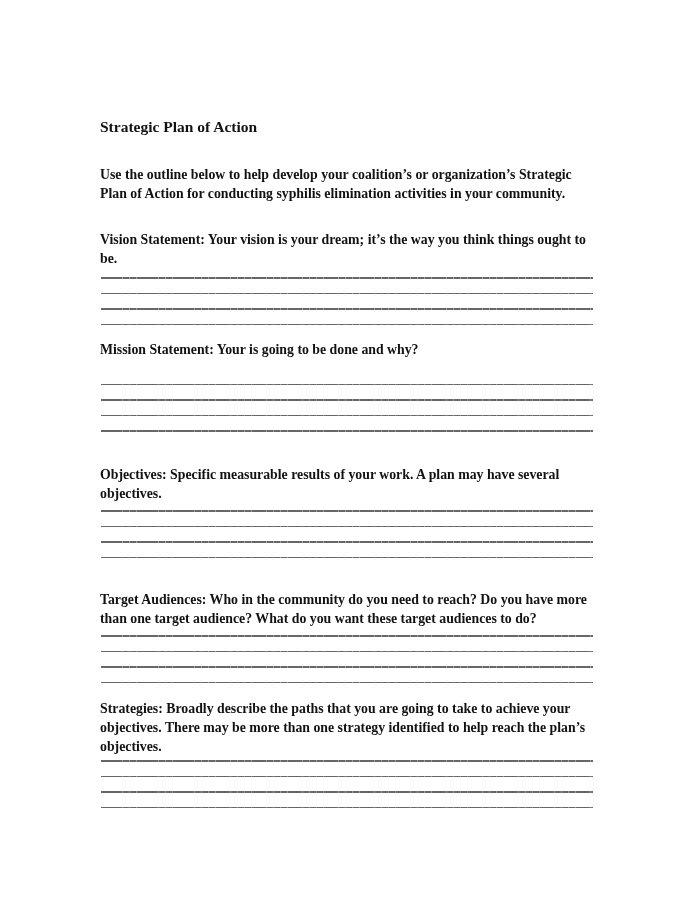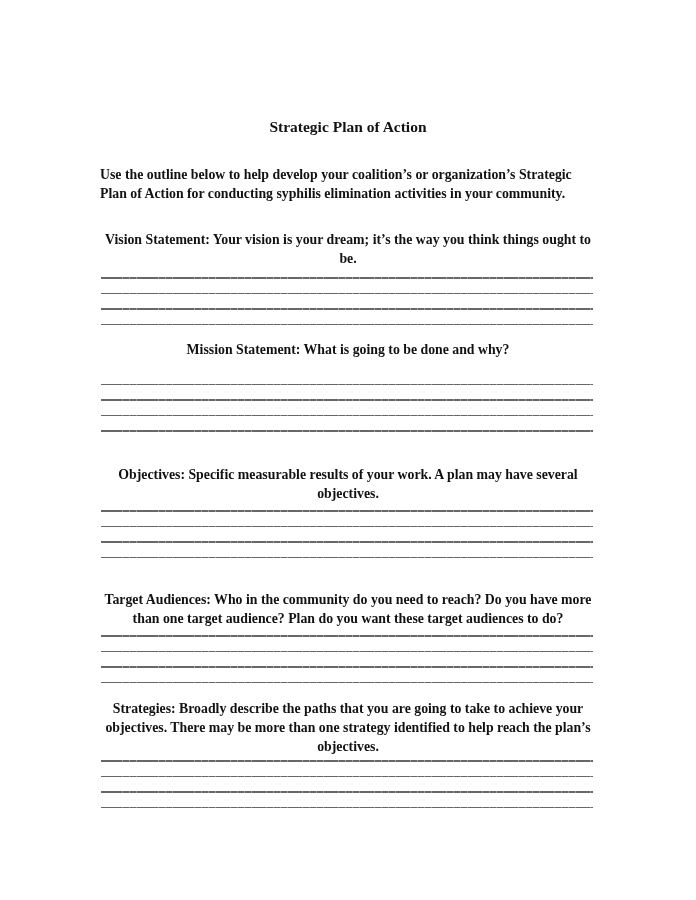--- a/index.html
+++ b/index.html
@@ -19,34 +19,33 @@
     box-sizing: border-box;
     width: 696px;
     height: 900px;
     padding: 0 100px;
   }
   .doc-title {
     margin: 118px 0 0 0;
     font-size: 15.5px;
     line-height: 17px;
     font-weight: bold;
-    text-align: center;
+    text-align: left;
   }
   .intro {
     margin: 31px 0 0 0;
     font-size: 13.8px;
     line-height: 18.6px;
     font-weight: bold;
   }
   .section-heading {
     margin: 0;
     font-size: 13.8px;
     line-height: 18.6px;
     font-weight: bold;
-    text-align: center;
   }
   .section { margin-top: 18px; }
   .sec-vision     { margin-top: 28px; }
   .sec-mission    { margin-top: 16px; }
   .sec-objectives { margin-top: 34px; }
   .sec-target     { margin-top: 33px; }
   .sec-strategies { margin-top: 17px; }
 
   .rules { display: block; }
   .sec-vision     .rules { margin-top: -5px; }
@@ -87,41 +86,41 @@
     <p class="section-heading">Vision Statement: Your vision is your dream; it’s the way you think things ought to be.</p>
     <div class="rules">
         <div class="rule"></div>
         <div class="rule"></div>
         <div class="rule"></div>
         <div class="rule"></div>
       </div>
   </div>
 
   <div class="section sec-mission">
-    <p class="section-heading">Mission Statement: What is going to be done and why?</p>
+    <p class="section-heading">Mission Statement: Your is going to be done and why?</p>
     <div class="rules">
         <div class="rule"></div>
         <div class="rule"></div>
         <div class="rule"></div>
         <div class="rule"></div>
       </div>
   </div>
 
   <div class="section sec-objectives">
     <p class="section-heading">Objectives: Specific measurable results of your work. A plan may have several objectives.</p>
     <div class="rules">
         <div class="rule"></div>
         <div class="rule"></div>
         <div class="rule"></div>
         <div class="rule"></div>
       </div>
   </div>
 
   <div class="section sec-target">
-    <p class="section-heading">Target Audiences: Who in the community do you need to reach? Do you have more than one target audience? Plan do you want these target audiences to do?</p>
+    <p class="section-heading">Target Audiences: Who in the community do you need to reach? Do you have more than one target audience? What do you want these target audiences to do?</p>
     <div class="rules">
         <div class="rule"></div>
         <div class="rule"></div>
         <div class="rule"></div>
         <div class="rule"></div>
       </div>
   </div>
 
   <div class="section sec-strategies">
     <p class="section-heading">Strategies: Broadly describe the paths that you are going to take to achieve your objectives. There may be more than one strategy identified to help reach the plan’s objectives.</p>

